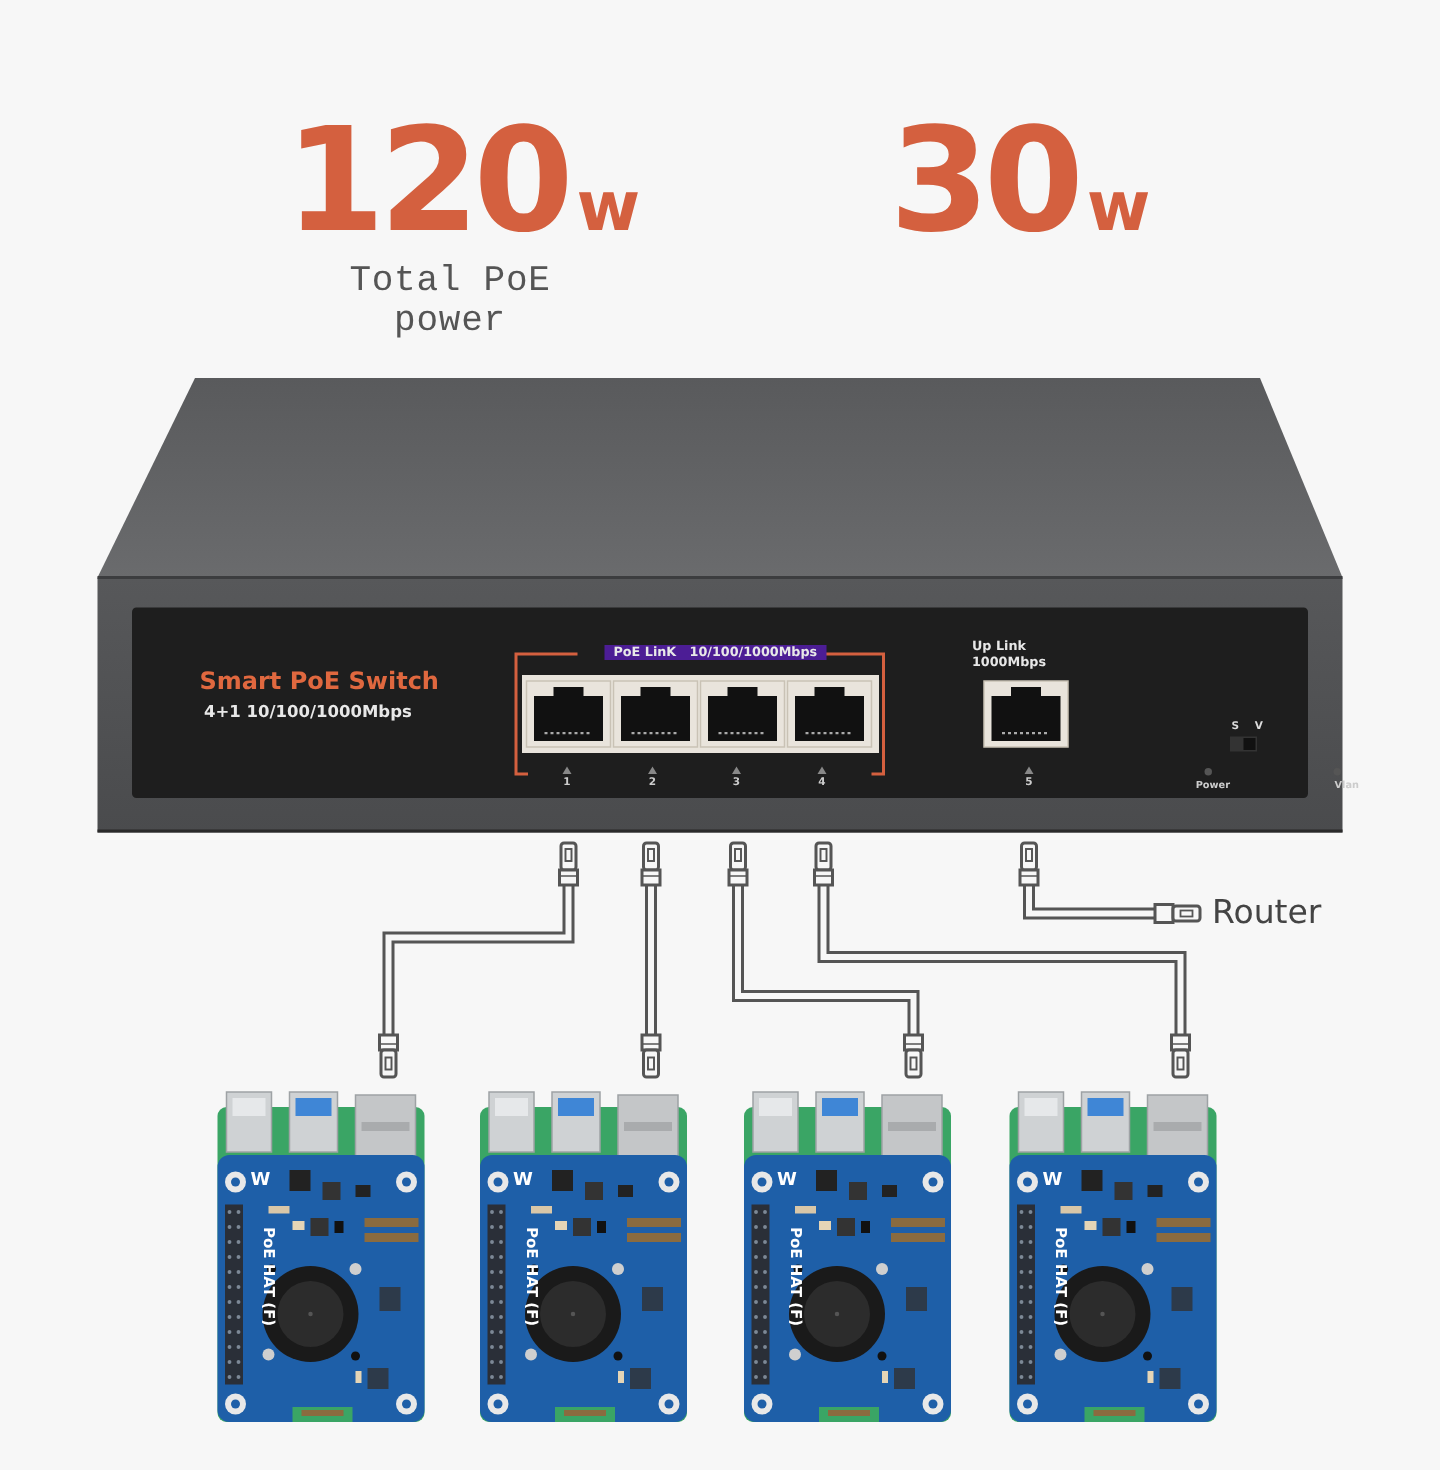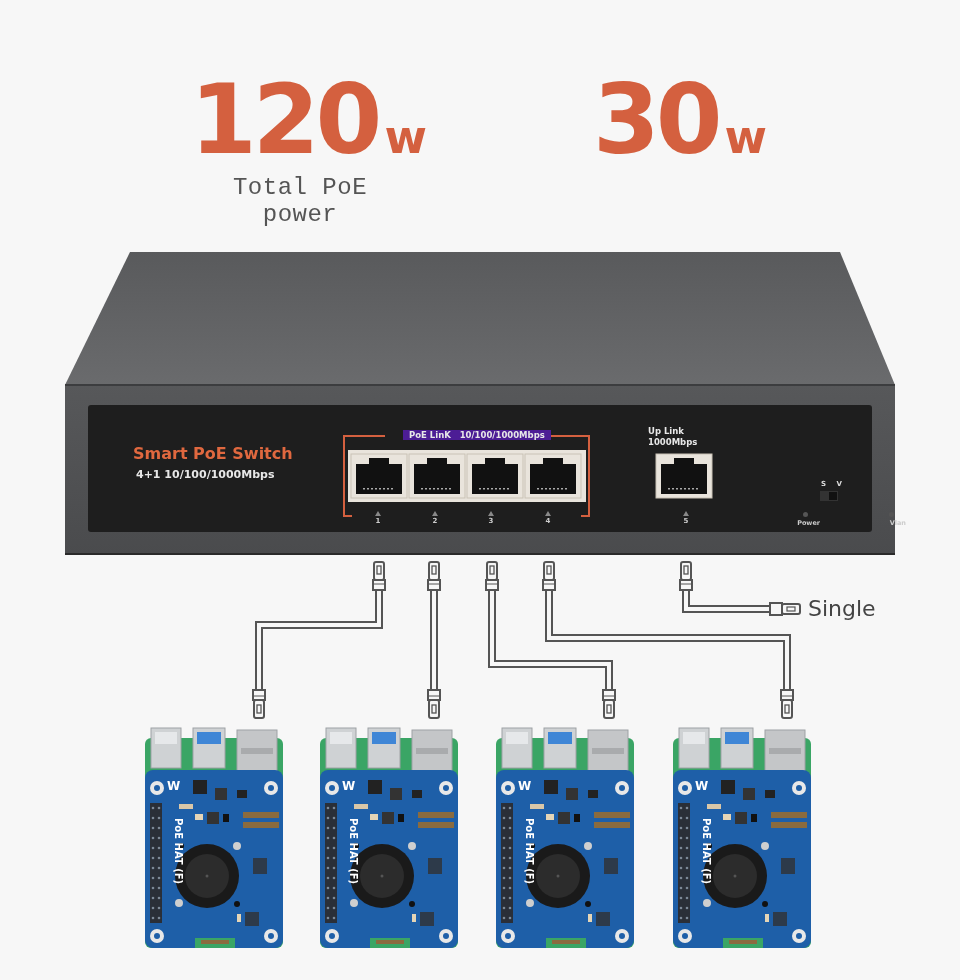--- a/index.html
+++ b/index.html
@@ -232,18 +232,18 @@
 <div class="portnum" style="left:368px;top:511px;"><span class="tri"></span><span>1</span></div>
 <div class="portnum" style="left:425px;top:511px;"><span class="tri"></span><span>2</span></div>
 <div class="portnum" style="left:481px;top:511px;"><span class="tri"></span><span>3</span></div>
 <div class="portnum" style="left:538px;top:511px;"><span class="tri"></span><span>4</span></div>
 <div class="portnum" style="left:676px;top:511px;"><span class="tri"></span><span>5</span></div>
 
 <div class="sv-label">S V</div>
 <div class="led-label" style="left:790px;top:512px;"><span class="led"></span><span>Power</span></div>
 <div class="led-label" style="left:832px;top:512px;margin-left:44px;"><span class="led"></span><span>Vlan</span></div>
 
-<div class="router-label">Single</div>
+<div class="router-label">Router</div>
 
 <div class="board-label" style="left:184px;top:818px;">PoE HAT (F)</div>
 <div class="board-label" style="left:359px;top:818px;">PoE HAT (F)</div>
 <div class="board-label" style="left:535px;top:818px;">PoE HAT (F)</div>
 <div class="board-label" style="left:712px;top:818px;">PoE HAT (F)</div>
 
 </body></html>

